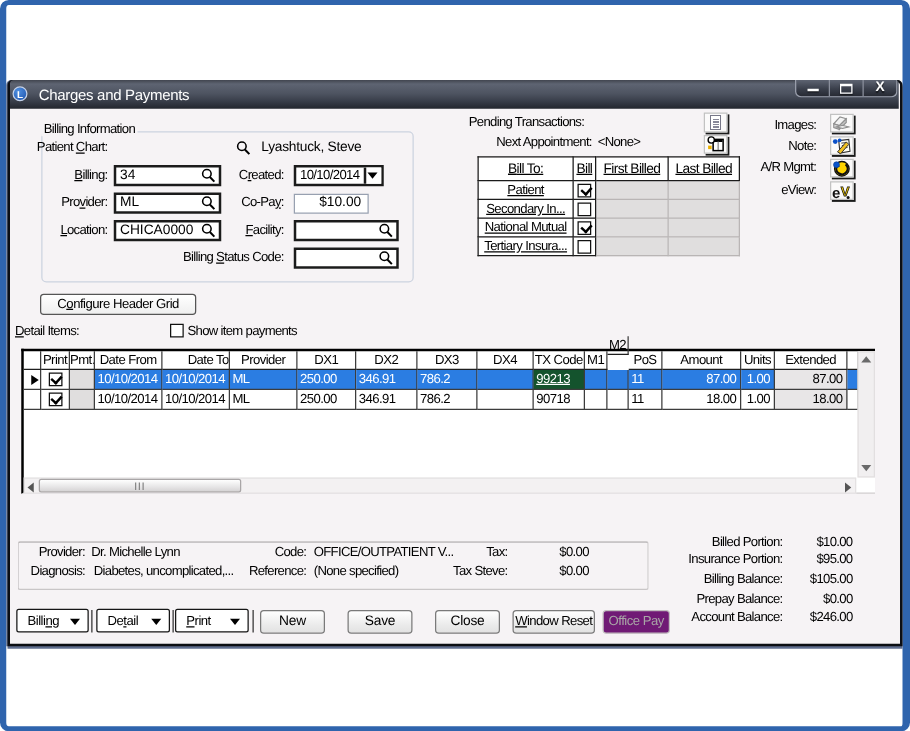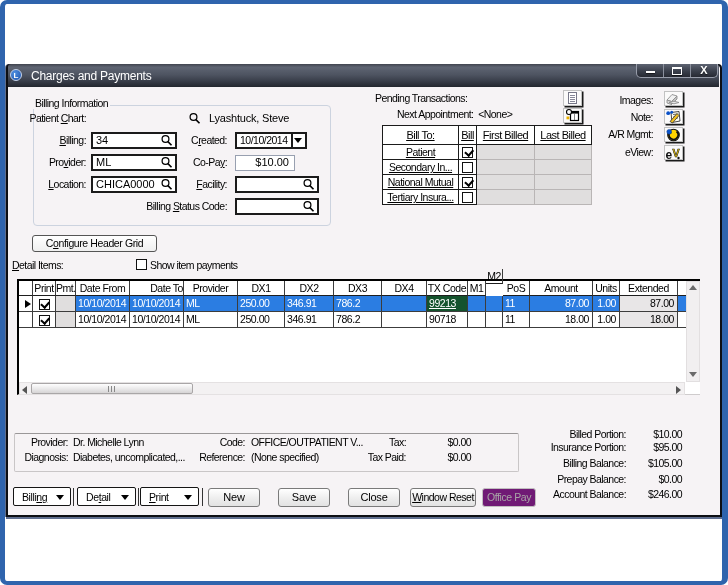--- a/index.html
+++ b/index.html
@@ -253,28 +253,28 @@
 <div style="position:absolute;left:676px;top:386px;width:0;height:0;border-top:4px solid transparent;border-bottom:4px solid transparent;border-left:5px solid #555;"></div>
 <div style="position:absolute;left:31px;top:383px;width:162px;height:11px;background:linear-gradient(#fefefe,#e9e8e9 55%,#d6d4d5);border:1px solid #a9a6a7;border-radius:2px;"></div>
 <div style="position:absolute;left:108px;top:386px;width:1px;height:6px;background:#888;"></div>
 <div style="position:absolute;left:111px;top:386px;width:1px;height:6px;background:#888;"></div>
 <div style="position:absolute;left:114px;top:386px;width:1px;height:6px;background:#888;"></div>
 
 <div style="position:absolute;left:14px;top:433px;width:505px;height:39px;border:1px solid #c9c6c7;border-top-color:#9a9798;border-radius:2px;"></div>
 <div class="lbl rl" style="left:18px;top:436px;width:50px;">Provider:</div>
 <div class="lbl" style="left:73px;top:436px;">Dr. Michelle Lynn</div>
 <div class="lbl rl" style="left:18px;top:451px;width:50px;">Diagnosis:</div>
-<div class="lbl" style="left:73px;top:451px;">Diabetes, uncomplicated,...</div>
+<div class="lbl" style="left:59px;top:451px;padding-left:16px;">Diabetes, uncomplicated,...</div>
 <div class="lbl rl" style="left:195px;top:436px;width:50px;">Code:</div>
 <div class="lbl" style="left:251px;top:436px;">OFFICE/OUTPATIENT V...</div>
 <div class="lbl rl" style="left:195px;top:451px;width:50px;">Reference:</div>
 <div class="lbl" style="left:251px;top:451px;">(None specified)</div>
 <div class="lbl rl" style="left:356px;top:436px;width:50px;">Tax:</div>
 <div class="lbl rl" style="left:421px;top:436px;width:50px;">$0.00</div>
-<div class="lbl rl" style="left:356px;top:451px;width:50px;">Tax Paid:</div>
+<div class="lbl rl" style="left:356px;top:451px;width:50px;">Tax Steve:</div>
 <div class="lbl rl" style="left:421px;top:451px;width:50px;">$0.00</div>
 
 <div class="lbl rl" style="left:520px;top:428px;width:106px;">Billed Portion:</div>
 <div class="lbl rl" style="left:610px;top:428px;width:72px;">$10.00</div>
 <div class="lbl rl" style="left:520px;top:441px;width:106px;">Insurance Portion:</div>
 <div class="lbl rl" style="left:610px;top:441px;width:72px;">$95.00</div>
 <div class="lbl rl" style="left:520px;top:457px;width:106px;">Billing Balance:</div>
 <div class="lbl rl" style="left:610px;top:457px;width:72px;">$105.00</div>
 <div class="lbl rl" style="left:520px;top:473px;width:106px;">Prepay Balance:</div>
 <div class="lbl rl" style="left:610px;top:473px;width:72px;">$0.00</div>

